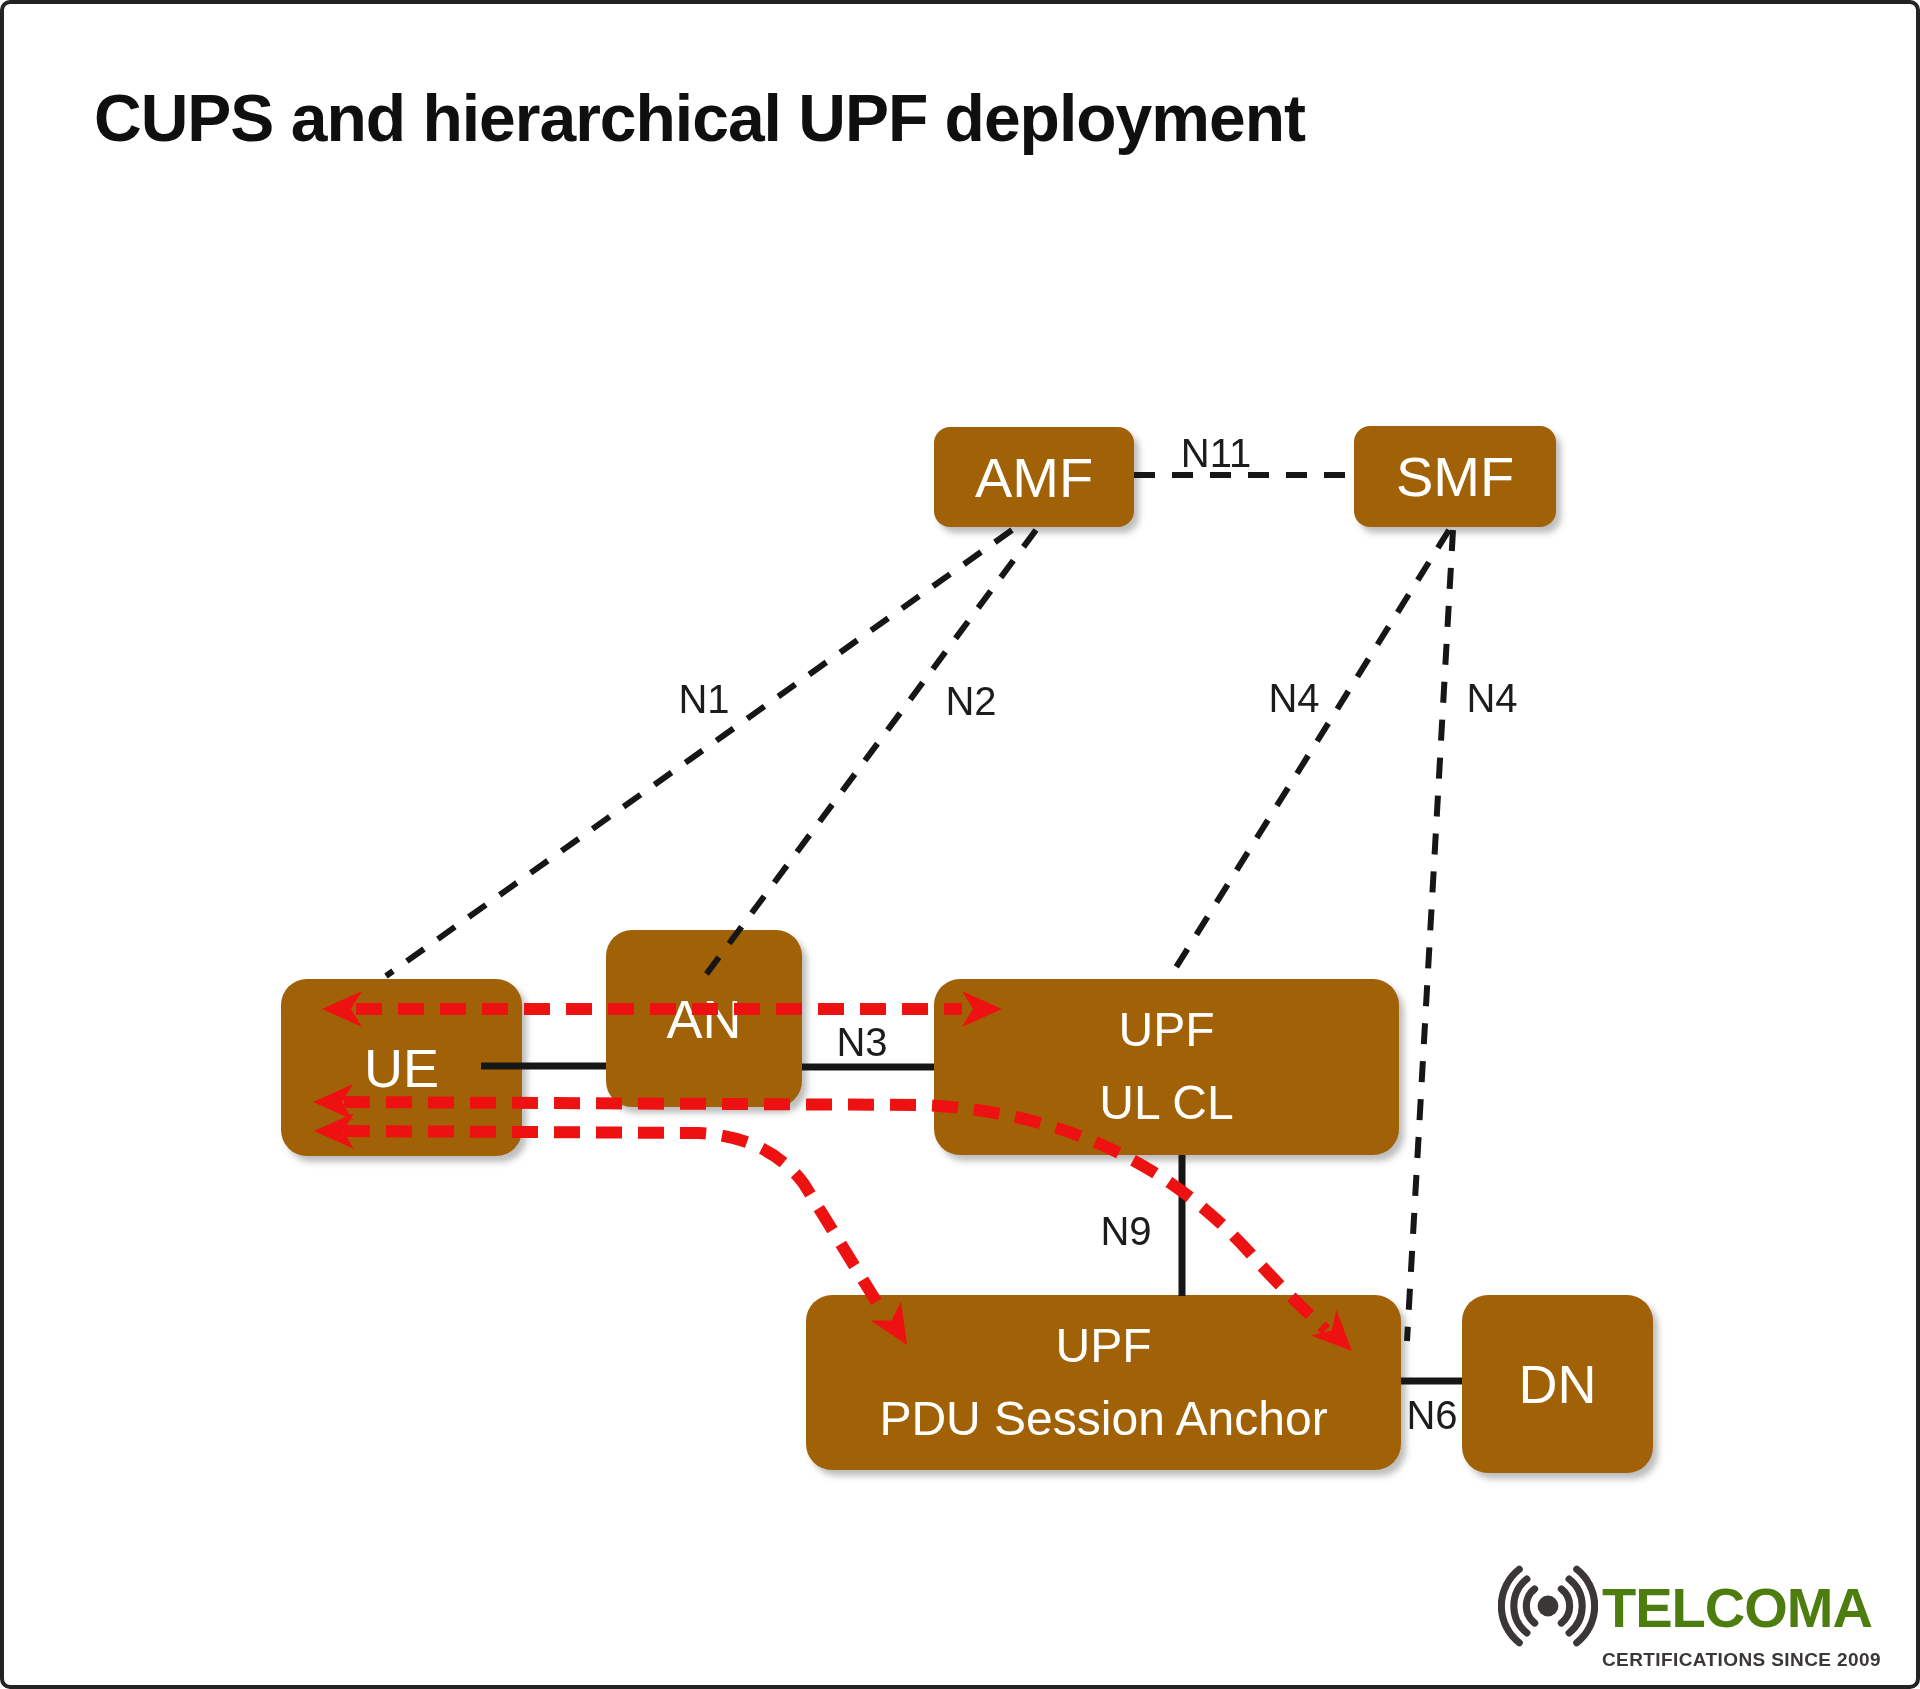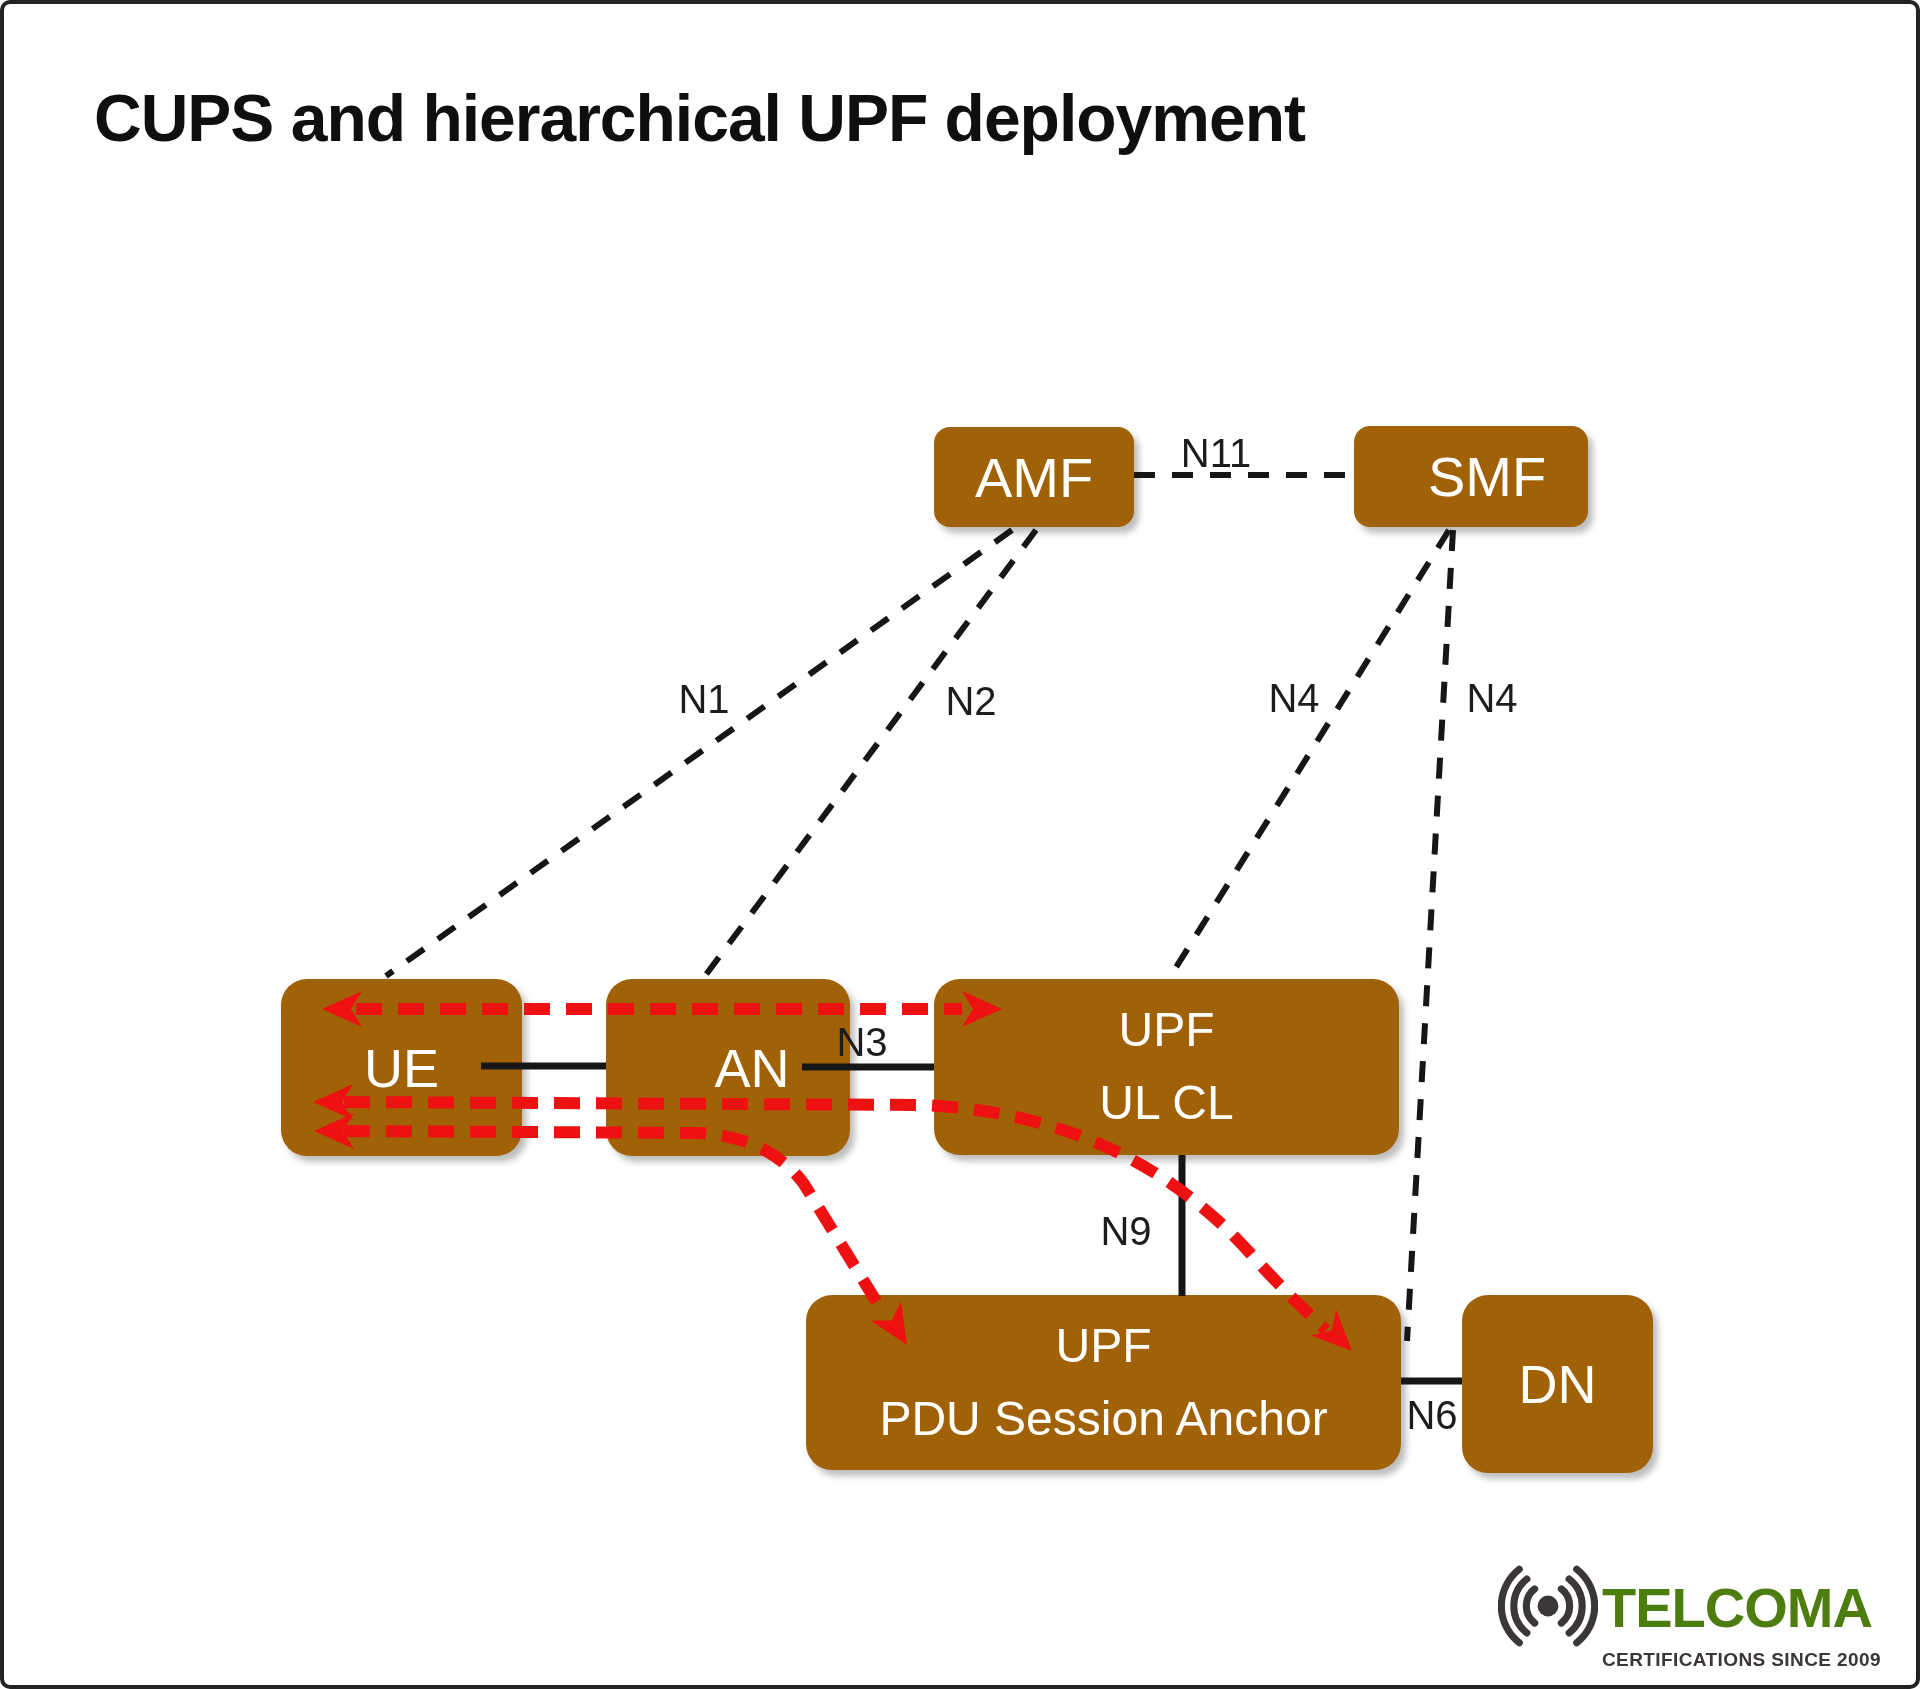--- a/index.html
+++ b/index.html
@@ -22,23 +22,23 @@
   .node{
     position:absolute;
     background:#a16207;color:#ffffff;
     display:flex;flex-direction:column;align-items:center;justify-content:center;
     text-align:center;
     box-shadow:5px 6px 6px rgba(110,110,110,0.45);
     z-index:1;
   }
   .node .l1,.node .l2{display:block;}
   .node-amf{left:930px;top:423px;width:200px;height:100px;border-radius:16px;font-size:56px;}
-  .node-smf{left:1350px;top:422px;width:202px;height:101px;border-radius:16px;font-size:56px;padding-left:32px;}
+  .node-smf{left:1350px;top:422px;width:202px;height:101px;border-radius:16px;font-size:56px;}
   .node-ue {left:277px;top:975px;width:241px;height:177px;border-radius:26px;font-size:54px;}
-  .node-an {left:602px;top:975px;width:196px;height:177px;border-radius:26px;font-size:54px;padding-left:48px;}
+  .node-an {left:602px;top:926px;width:196px;height:177px;border-radius:26px;font-size:54px;}
   .node-ulcl{left:930px;top:975px;width:465px;height:176px;border-radius:26px;font-size:48px;line-height:1.52;}
   .node-psa{left:802px;top:1291px;width:595px;height:175px;border-radius:26px;font-size:48px;line-height:1.52;}
   .node-dn {left:1458px;top:1291px;width:191px;height:178px;border-radius:26px;font-size:54px;}
   .elabel{
     position:absolute;transform:translate(-50%,-50%);
     font-size:40px;color:#1c1c1c;z-index:3;white-space:nowrap;
   }
   .svgtop{position:absolute;left:0;top:0;width:1912px;height:1681px;z-index:2;pointer-events:none;}
   .logo{position:absolute;left:1494px;top:1556px;display:flex;align-items:flex-start;z-index:1;}
   .logo-text{margin-left:4px;}

